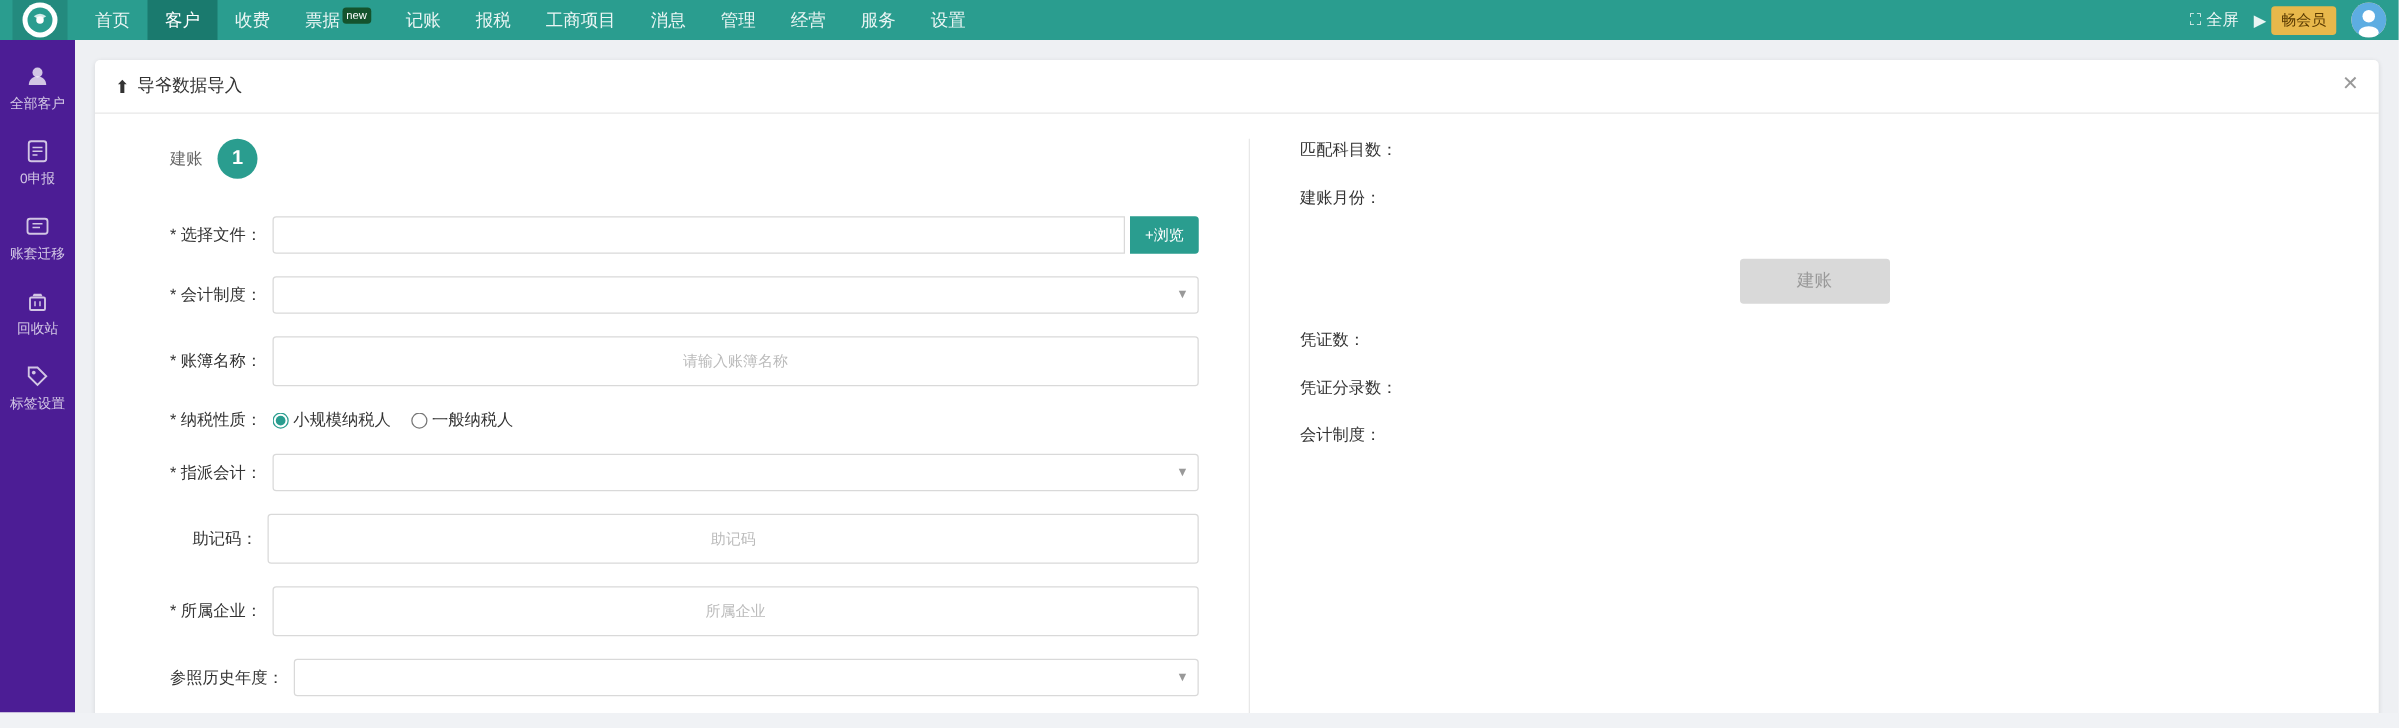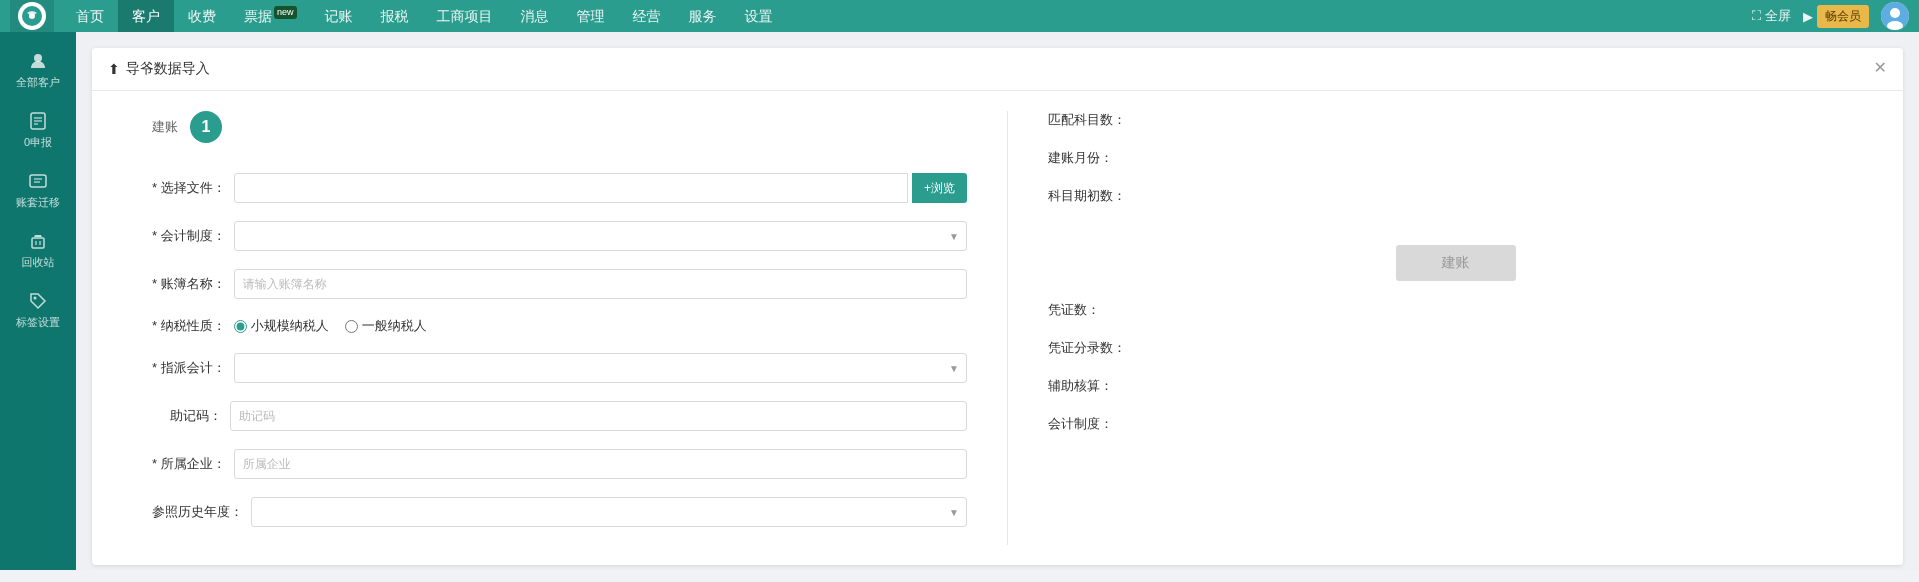--- a/index.html
+++ b/index.html
@@ -92,22 +92,22 @@
     }
 
     
     .main-layout {
       display: flex;
       height: calc(100vh - 44px);
     }
 
     
     .sidebar {
-      width: 76px;
-      background: #0f766e;
+      width: 60px;
+      background: #4c1d95;
       display: flex;
       flex-direction: column;
       align-items: center;
       padding-top: 8px;
       flex-shrink: 0;
     }
     .sidebar-item {
       display: flex;
       flex-direction: column;
       align-items: center;
@@ -213,27 +213,28 @@
     }
     .form-label {
       font-size: 13px;
       color: #333;
       white-space: nowrap;
       min-width: 70px;
       text-align: right;
     }
     .form-control {
       flex: 1;
-      height: 30px;
+      height: 40px;
       border: 1px solid #d9d9d9;
       border-radius: 3px;
       padding: 0 8px;
       font-size: 12px;
       color: #333;
       outline: none;
+      text-align: center;
     }
     .form-control::placeholder { color: #bbb; }
 
     .select-wrapper {
       flex: 1;
       position: relative;
     }
     .form-select {
       width: 100%;
       height: 30px;
@@ -526,41 +527,33 @@
 
         <div class="form-right">
           <div class="right-form-row">
             <span class="right-label">匹配科目数：</span>
             <span class="right-value"></span>
           </div>
           <div class="right-form-row">
             <span class="right-label">建账月份：</span>
             <span class="right-value"></span>
           </div>
-          <div class="right-form-row">
-            <span class="right-label">科目期初数：</span>
-            <span class="right-value"></span>
-          </div>
 
           <button class="build-btn">建账</button>
 
           <div style="margin-top: 20px;">
             <div class="right-form-row">
               <span class="right-label">凭证数：</span>
               <span class="right-value"></span>
             </div>
             <div class="right-form-row">
               <span class="right-label">凭证分录数：</span>
               <span class="right-value"></span>
             </div>
             <div class="right-form-row">
-              <span class="right-label">辅助核算：</span>
-              <span class="right-value"></span>
-            </div>
-            <div class="right-form-row">
               <span class="right-label">会计制度：</span>
               <span class="right-value"></span>
             </div>
           </div>
         </div>
       </div>
     </div>
   </main>
 </div>
 

